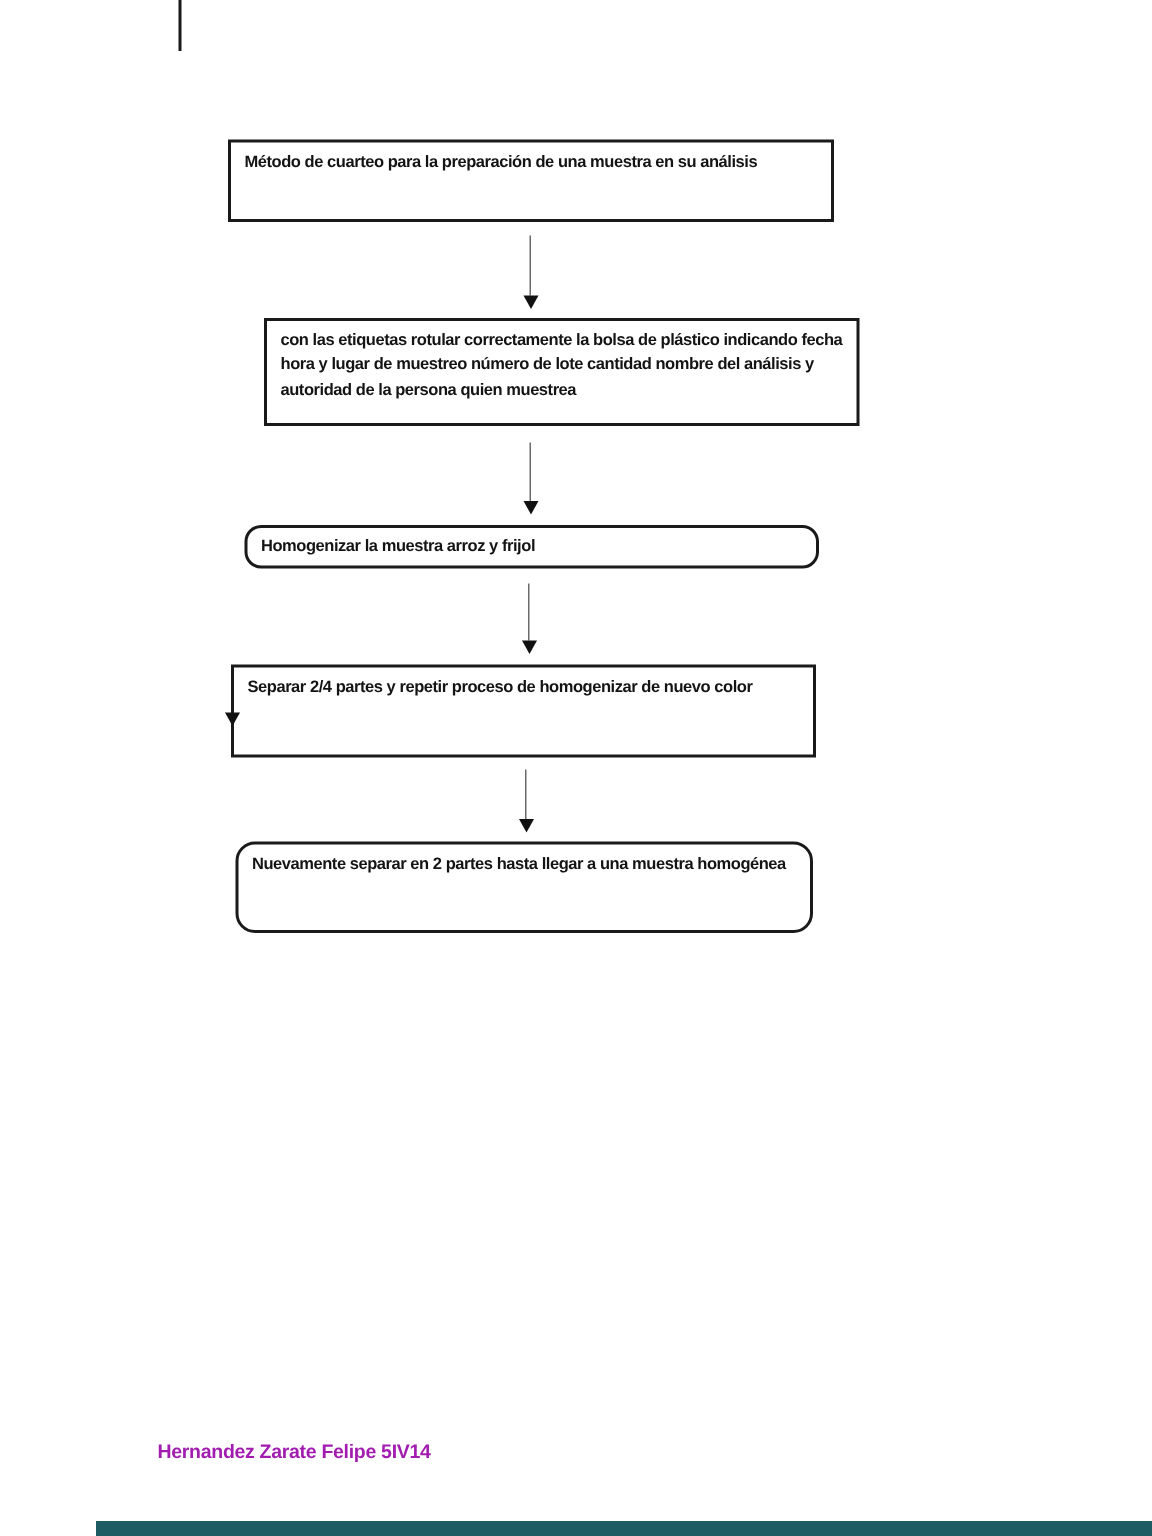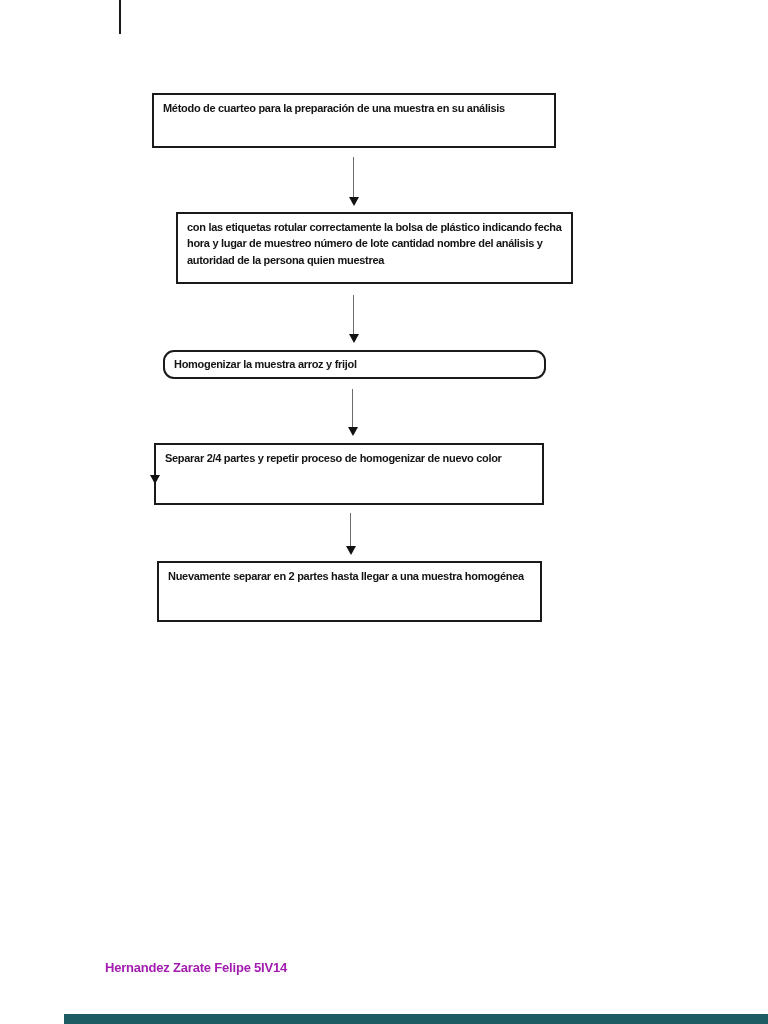--- a/index.html
+++ b/index.html
@@ -23,21 +23,21 @@
     font-size: 11px;
     font-weight: 700;
     letter-spacing: -0.3px;
     line-height: 1.48;
     color: #141414;
   }
   .box-1 { left: 152px; top:  93px; width: 404px; height: 55px; }
   .box-2 { left: 152px; top: 212px; width: 397px; height: 72px; margin-left: 24px; }
   .box-3 { left: 163px; top: 350px; width: 383px; height: 29px; padding-top: 4px; border-radius: 11px; }
   .box-4 { left: 154px; top: 443px; width: 390px; height: 62px; }
-  .box-5 { left: 157px; top: 561px; width: 385px; height: 61px; }
+  .box-5 { left: 157px; top: 561px; width: 385px; height: 61px; border-radius: 13px; }
 
   
   .connector {
     position: absolute;
     width: 0;
     border-left: 1px solid #6b6b6b;
   }
   .connector .arrowhead {
     position: absolute;
     left: -5.5px;

